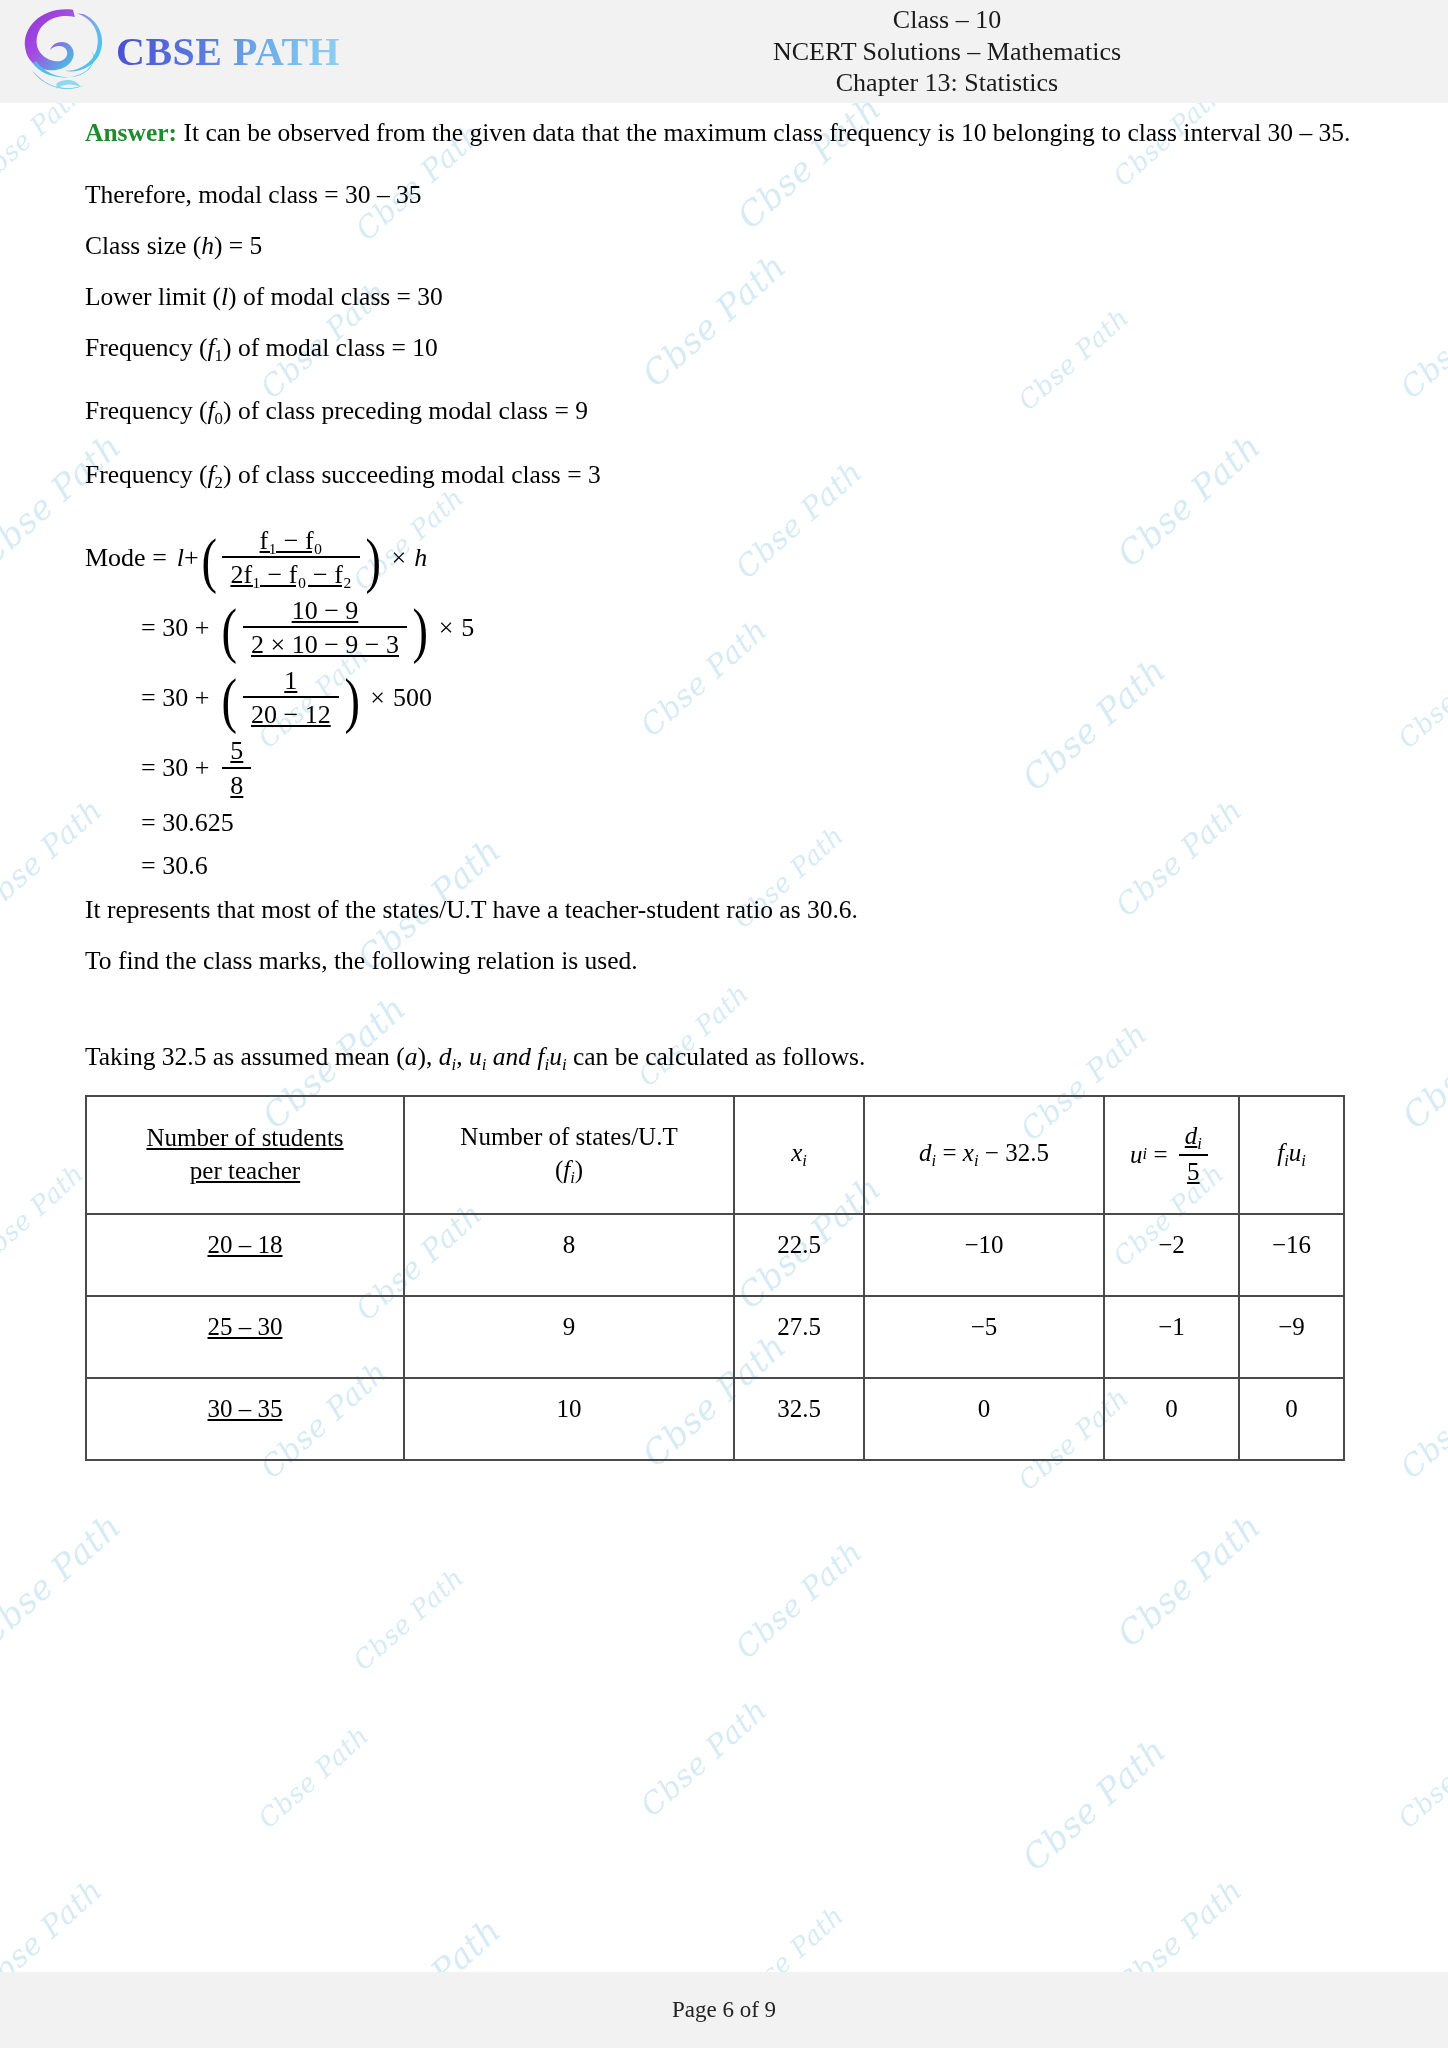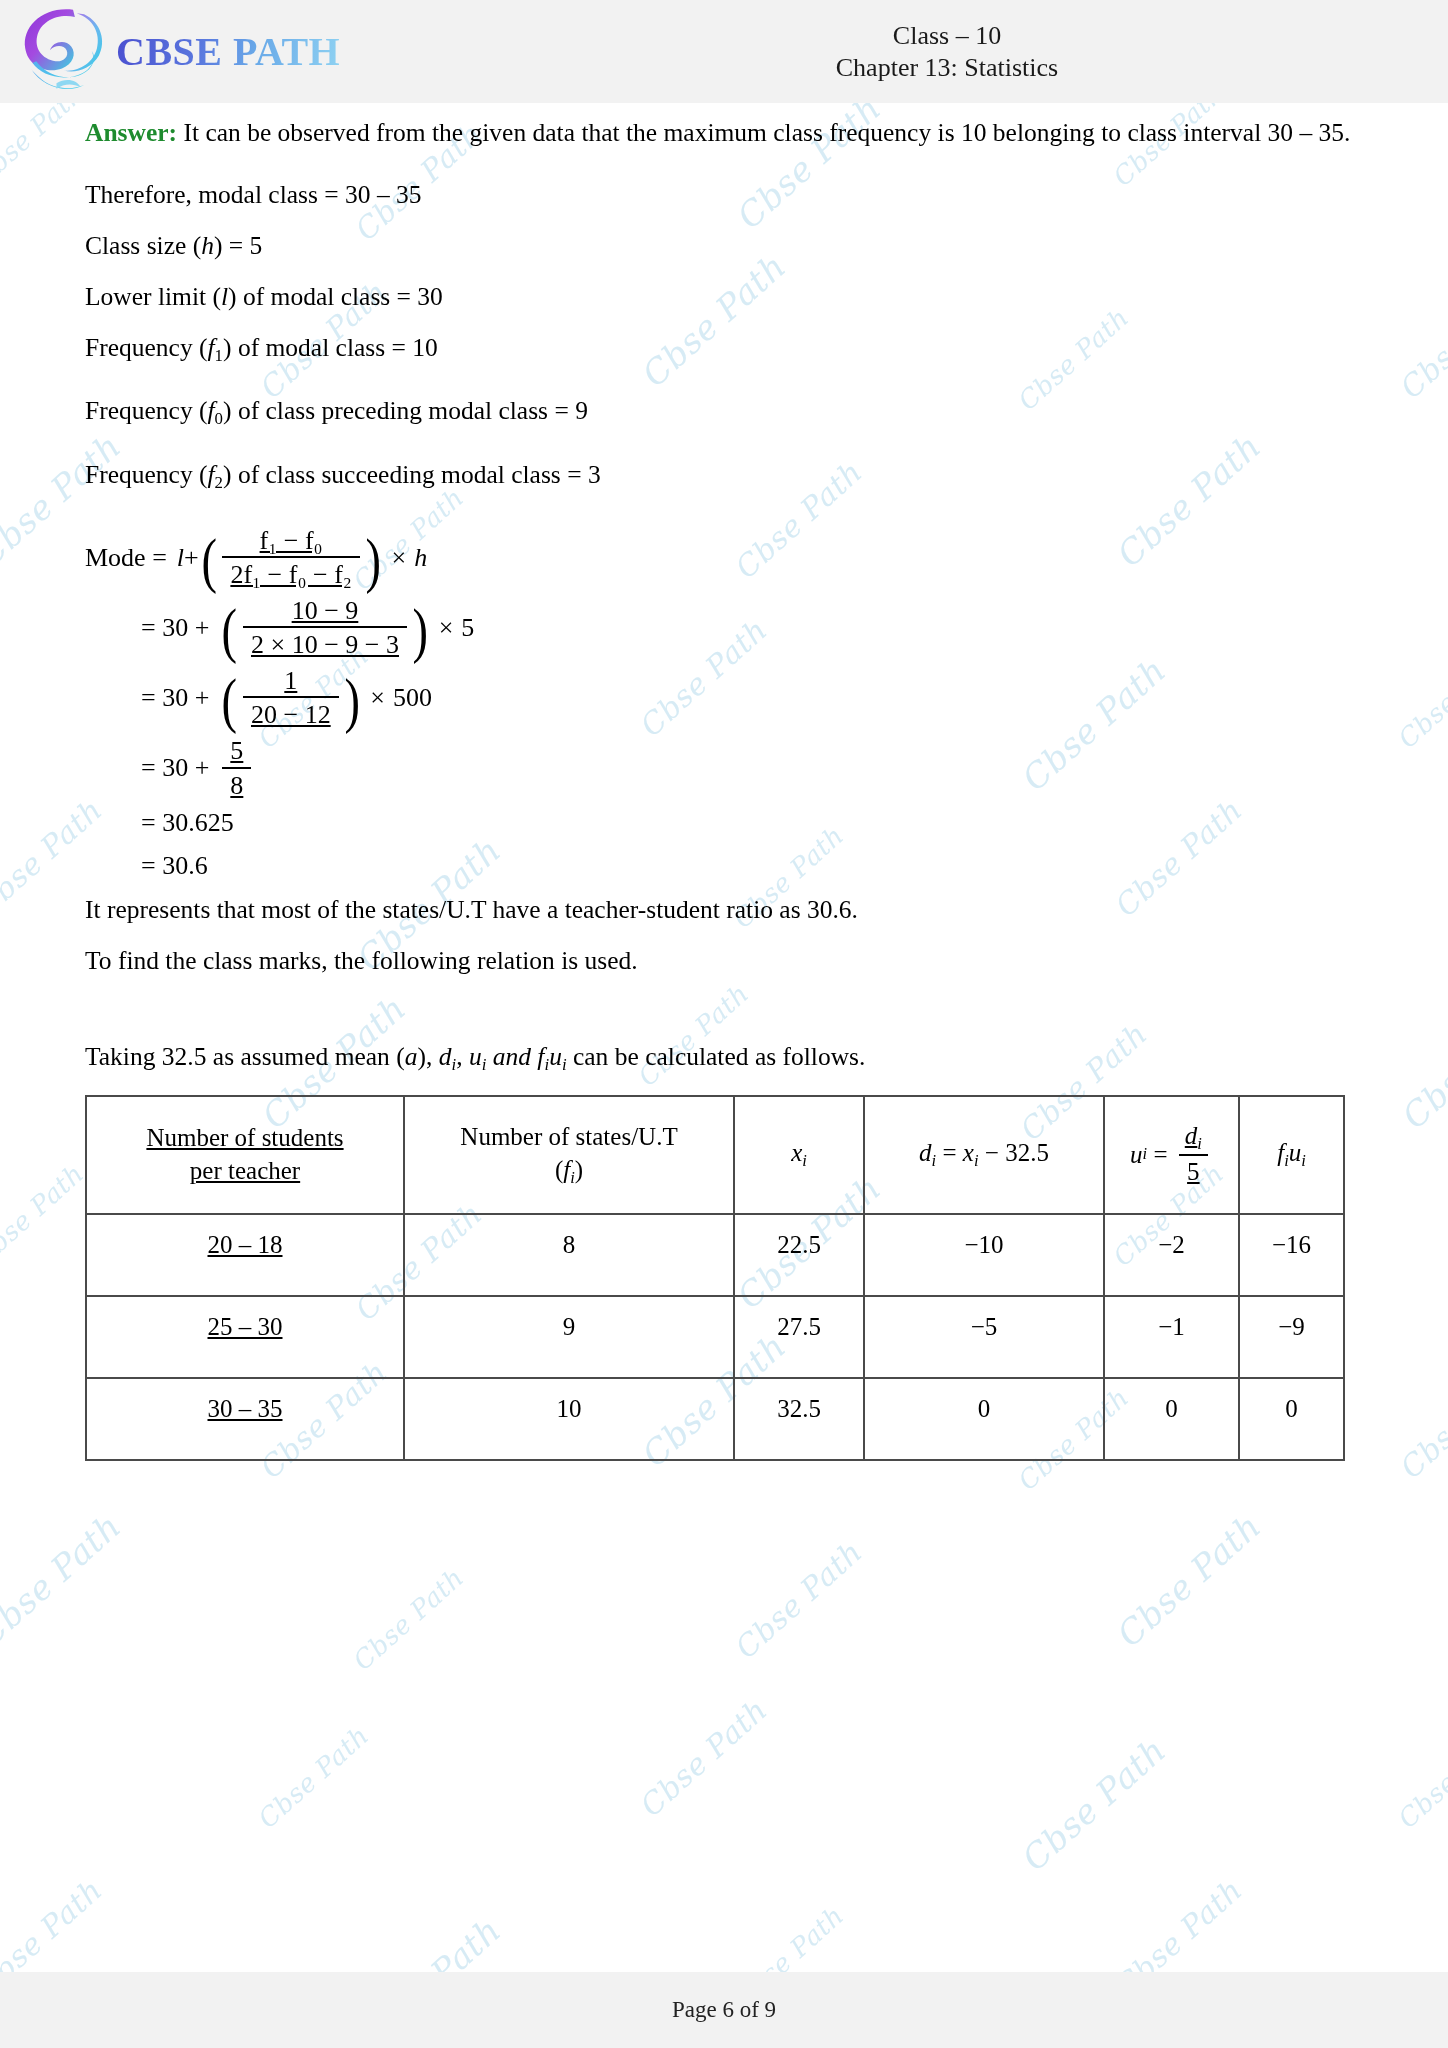--- a/index.html
+++ b/index.html
@@ -232,20 +232,21 @@
       <path d="M62 6 C30 2 6 24 10 48 C13 68 34 76 50 70 C62 65 66 54 60 46 C54 38 40 40 37 50 C42 44 52 44 55 50 C58 57 51 63 43 62 C28 60 20 48 23 35 C27 18 46 10 64 14 Z" fill="url(#gA)"></path>
       <path d="M66 10 C84 16 92 32 88 48 C84 64 68 74 52 72 C64 76 82 70 90 56 C98 41 93 20 74 11 Z" fill="url(#gB)"></path>
       <path d="M22 62 C34 78 56 84 72 76 C84 70 88 58 82 50 C88 62 80 74 64 78 C46 83 26 76 18 64 Z" fill="url(#gC)"></path>
       <path d="M16 70 C28 90 56 98 74 88 C60 94 40 92 28 82 C22 77 18 73 16 70 Z" fill="url(#gC)"></path>
       <path d="M44 86 C54 80 66 82 70 90 C62 86 52 86 44 92 Z" fill="#8ed8f2"></path>
     </svg>
     <span id="brand-name">CBSE PATH</span>
   </div>
   <div id="header-titles">
     <div>Class – 10</div>
+    <div>NCERT Solutions – Mathematics</div>
     <div>Chapter 13: Statistics</div>
   </div>
 </div>
 
 <div id="content">
 
   <p class="para">
     <span id="answer-label">Answer:</span><span> It can be observed from the given data that the maximum class frequency is 10 belonging to class interval 30 – 35.</span>
   </p>
 

